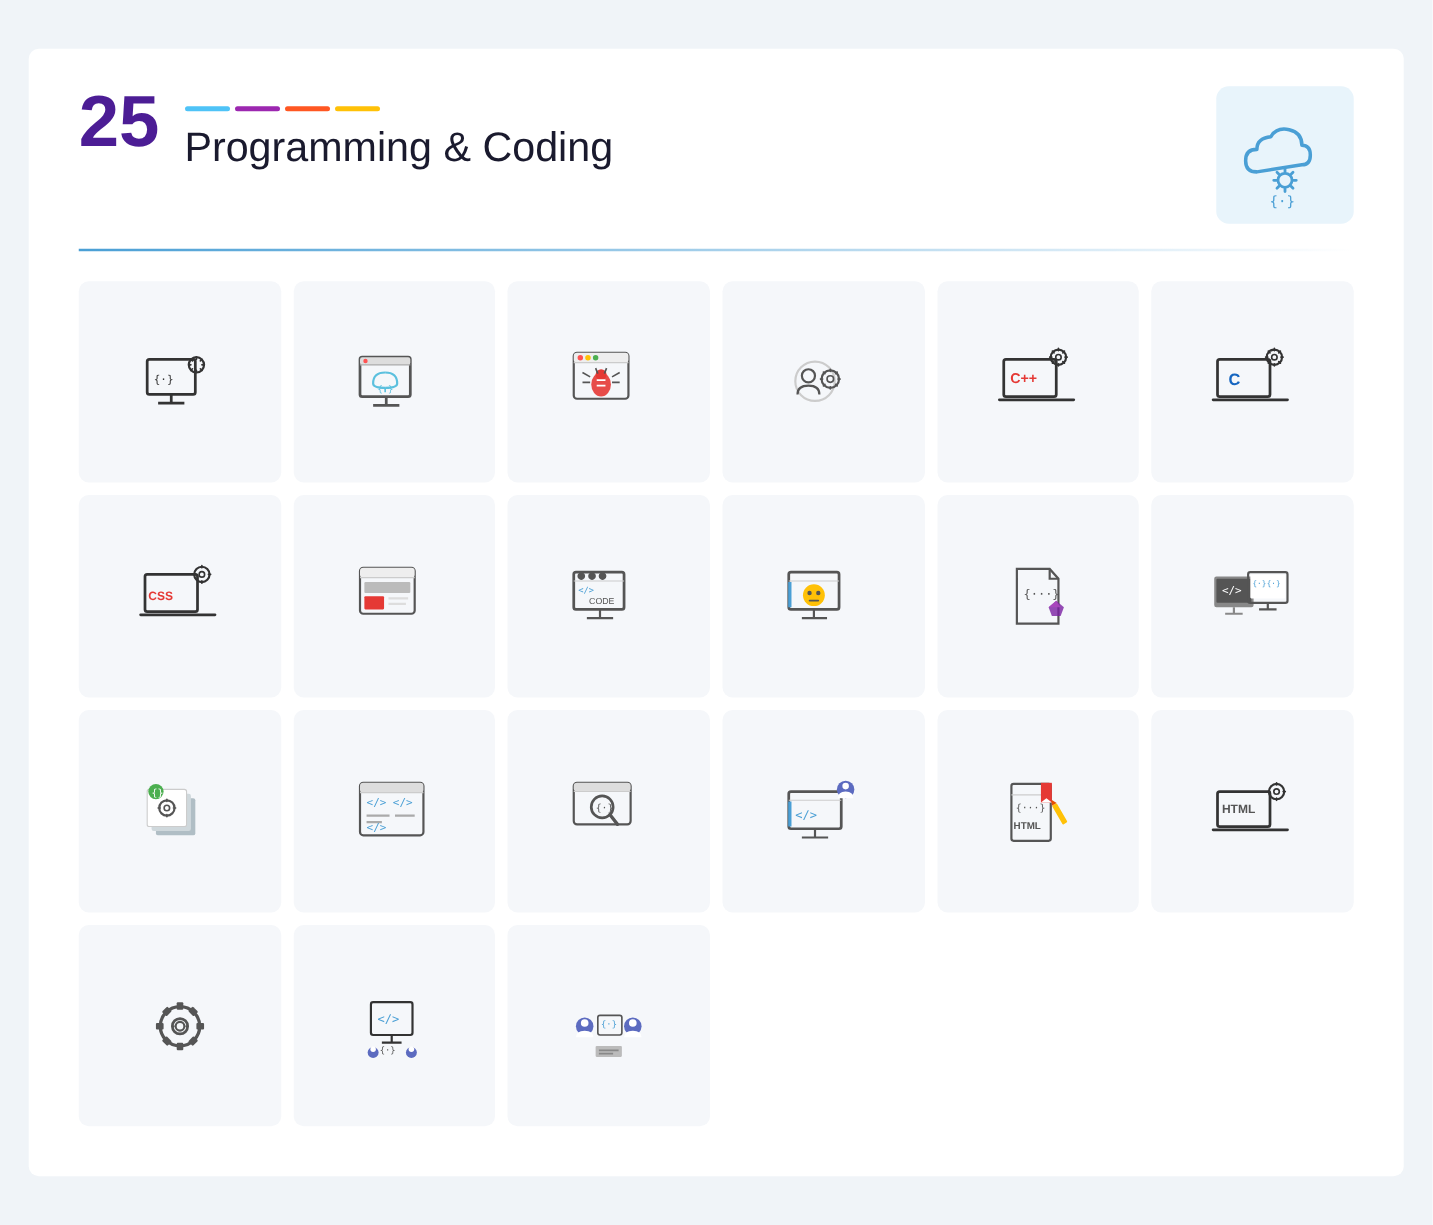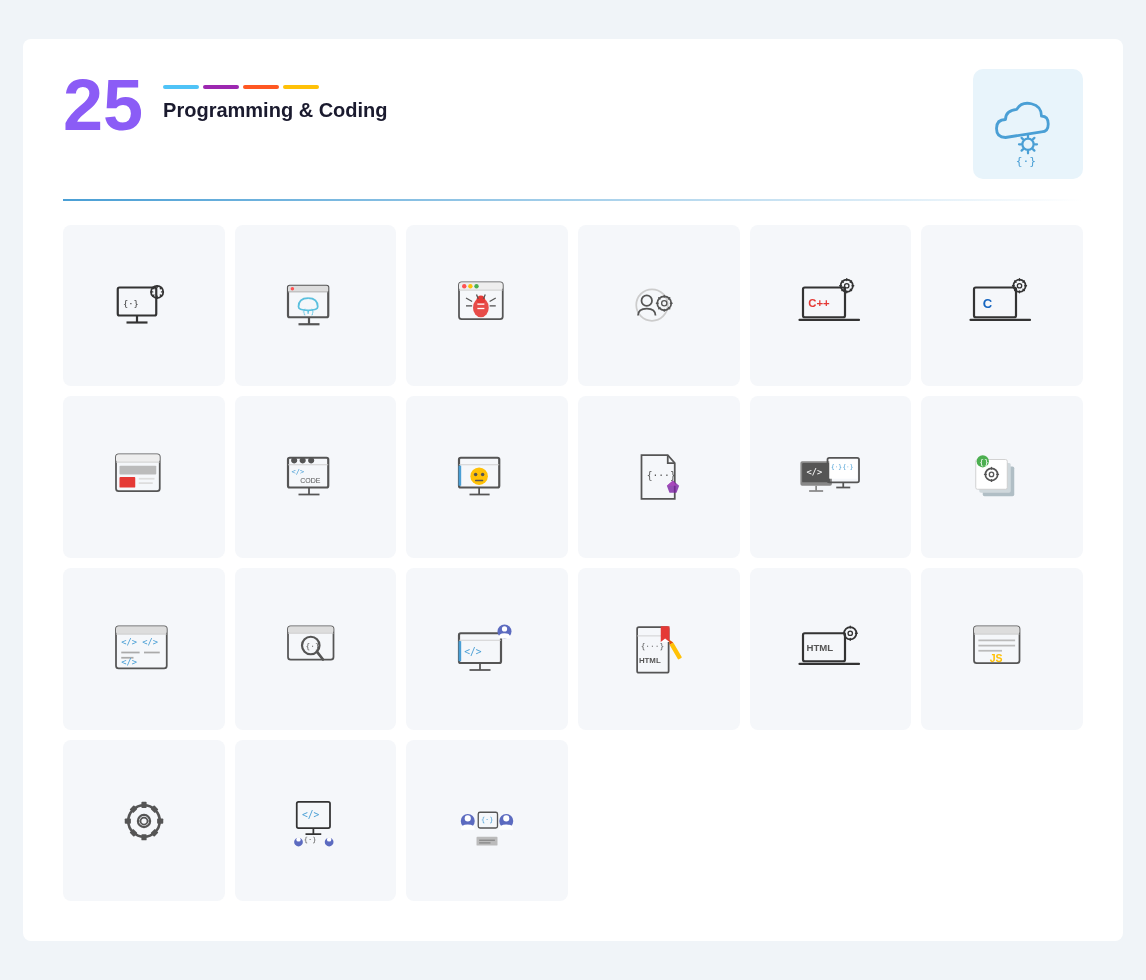--- a/index.html
+++ b/index.html
@@ -25,23 +25,23 @@
       align-items: flex-start;
       justify-content: space-between;
       margin-bottom: 20px;
     }
     .header-left {
       display: flex;
       align-items: flex-start;
       gap: 20px;
     }
     .big-number {
-      font-size: 72px;
+      font-size: 58px;
       font-weight: 900;
-      color: #8b5cf6;
+      color: #4c1d95;
       line-height: 1;
     }
     .header-text {
       padding-top: 10px;
     }
     .iconography-label {
       font-size: 22px;
       font-weight: 600;
       letter-spacing: 6px;
       color: #333;
@@ -51,22 +51,22 @@
       display: flex;
       gap: 4px;
       margin: 6px 0 10px;
     }
     .bar {
       height: 4px;
       width: 36px;
       border-radius: 2px;
     }
     .subtitle {
-      font-size: 20px;
-      font-weight: 700;
+      font-size: 33px;
+      font-weight: 400;
       color: #1a1a2e;
     }
     .divider {
       height: 2px;
       background: linear-gradient(to right, #4a9fd5, transparent);
       margin-bottom: 24px;
     }
     .header-icon-box {
       width: 110px;
       height: 110px;
@@ -208,20 +208,30 @@
       <svg viewBox="0 0 80 80">
         <rect x="8" y="20" width="48" height="34" rx="2" fill="none" stroke="#333" stroke-width="2.5"></rect>
         <line x1="4" y1="57" x2="72" y2="57" stroke="#333" stroke-width="2.5" stroke-linecap="round"></line>
         <text x="18" y="43" font-size="15" fill="#1565c0" font-weight="bold" font-family="Arial">C</text>
         <circle cx="60" cy="18" r="7" fill="none" stroke="#333" stroke-width="2"></circle>
         <circle cx="60" cy="18" r="2.5" fill="none" stroke="#333" stroke-width="1.5"></circle>
         <path d="M60 10 L60 12 M60 24 L60 26 M52 18 L54 18 M66 18 L68 18 M54.5 12.5 L56 14 M64 22 L65.5 23.5 M54.5 23.5 L56 22 M64 14 L65.5 12.5" stroke="#333" stroke-width="1.5" stroke-linecap="round"></path>
       </svg>
     </div>
 
+    <div class="icon-cell">
+      <svg viewBox="0 0 80 80">
+        <rect x="8" y="20" width="48" height="34" rx="2" fill="none" stroke="#333" stroke-width="2.5"></rect>
+        <line x1="4" y1="57" x2="72" y2="57" stroke="#333" stroke-width="2.5" stroke-linecap="round"></line>
+        <text x="11" y="43" font-size="11" fill="#e53935" font-weight="bold" font-family="Arial">CSS</text>
+        <circle cx="60" cy="20" r="7" fill="none" stroke="#333" stroke-width="2"></circle>
+        <circle cx="60" cy="20" r="2.5" fill="none" stroke="#333" stroke-width="1.5"></circle>
+        <path d="M60 12 L60 14 M60 26 L60 28 M52 20 L54 20 M66 20 L68 20" stroke="#333" stroke-width="1.5" stroke-linecap="round"></path>
+      </svg>
+    </div>
 
     <div class="icon-cell">
       <svg viewBox="0 0 80 80">
         <rect x="8" y="14" width="50" height="42" rx="3" fill="none" stroke="#555" stroke-width="2"></rect>
         <rect x="8" y="14" width="50" height="9" rx="3" fill="#eee"></rect>
         <line x1="8" y1="23" x2="58" y2="23" stroke="#ccc" stroke-width="1"></line>
 
         <rect x="12" y="27" width="42" height="10" rx="1" fill="#bbb"></rect>
         <rect x="12" y="40" width="18" height="12" rx="1" fill="#e53935"></rect>
         <line x1="34" y1="42" x2="52" y2="42" stroke="#ddd" stroke-width="2"></line>
@@ -375,31 +385,20 @@
         <line x1="4" y1="57" x2="72" y2="57" stroke="#333" stroke-width="2.5" stroke-linecap="round"></line>
         <text x="12" y="42" font-size="11" fill="#555" font-weight="bold" font-family="Arial">HTML</text>
         <circle cx="62" cy="22" r="7" fill="none" stroke="#333" stroke-width="2"></circle>
         <circle cx="62" cy="22" r="2.5" fill="none" stroke="#333" stroke-width="1.5"></circle>
         <path d="M62 14 L62 16 M62 28 L62 30 M54 22 L56 22 M68 22 L70 22" stroke="#333" stroke-width="1.5" stroke-linecap="round"></path>
       </svg>
     </div>
 
 
 
-    <div class="icon-cell">
-      <svg viewBox="0 0 80 80">
-        <rect x="8" y="14" width="52" height="42" rx="3" fill="none" stroke="#555" stroke-width="2"></rect>
-        <rect x="8" y="14" width="52" height="9" rx="3" fill="#ddd"></rect>
-        <line x1="8" y1="23" x2="60" y2="23" stroke="#ccc" stroke-width="1"></line>
-        <line x1="13" y1="30" x2="55" y2="30" stroke="#bbb" stroke-width="2"></line>
-        <line x1="13" y1="36" x2="55" y2="36" stroke="#bbb" stroke-width="2"></line>
-        <line x1="13" y1="42" x2="40" y2="42" stroke="#bbb" stroke-width="2"></line>
-        <text x="26" y="55" font-size="12" fill="#ffc107" font-family="Arial" font-weight="bold">JS</text>
-      </svg>
-    </div>
 
     <div class="icon-cell">
       <svg viewBox="0 0 80 80">
         <circle cx="40" cy="40" r="18" fill="none" stroke="#555" stroke-width="3"></circle>
         <circle cx="40" cy="40" r="7" fill="none" stroke="#555" stroke-width="2.5"></circle>
 
         <rect x="37" y="18" width="6" height="7" rx="1" fill="#555"></rect>
         <rect x="37" y="55" width="6" height="7" rx="1" fill="#555"></rect>
         <rect x="18" y="37" width="7" height="6" rx="1" fill="#555"></rect>
         <rect x="55" y="37" width="7" height="6" rx="1" fill="#555"></rect>

